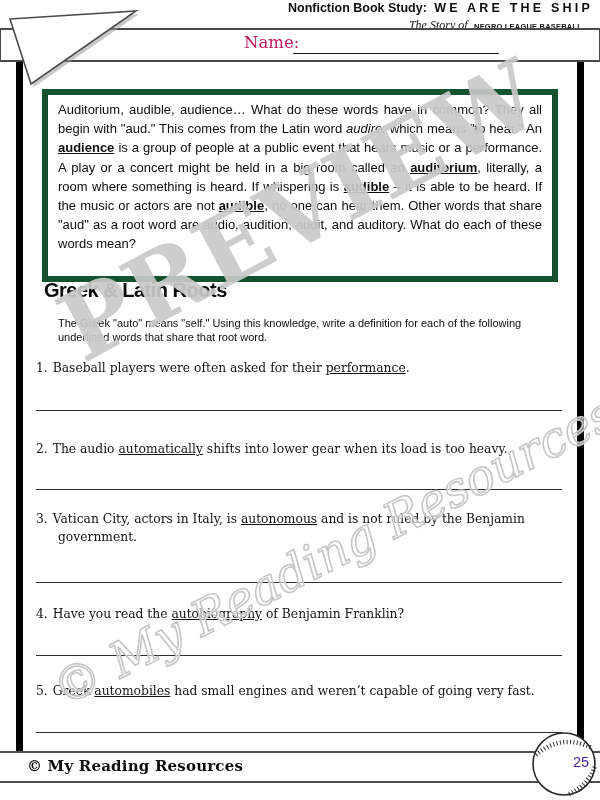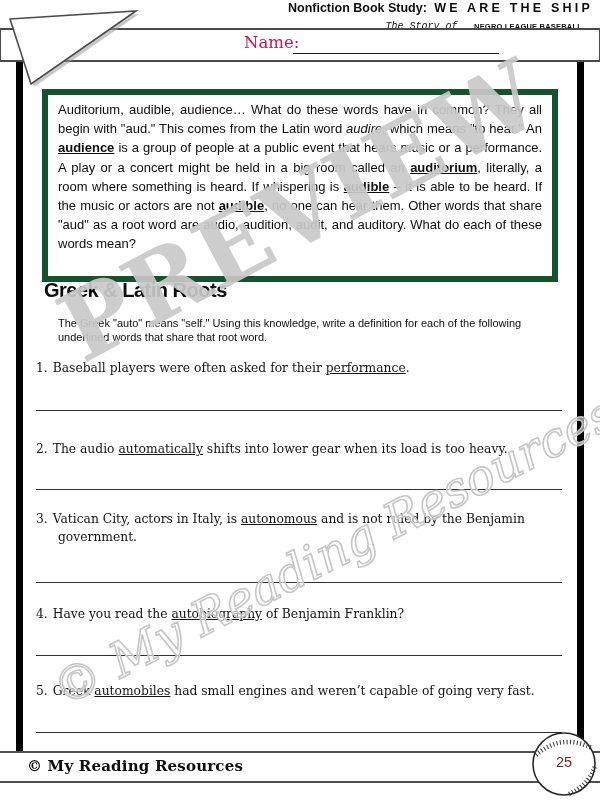--- a/index.html
+++ b/index.html
@@ -4,21 +4,21 @@
 <style>
   html,body{margin:0;padding:0;background:#ffffff;}
   .page{position:relative;width:600px;height:800px;background:#ffffff;overflow:hidden;
         font-family:"Liberation Sans",sans-serif;color:#111;}
 
   
   .header-title{position:absolute;top:1px;right:7px;font-size:12.5px;font-weight:bold;
                 color:#0d0d0d;white-space:nowrap;z-index:2;}
   .header-title .ship{letter-spacing:3.2px;margin-left:4px;}
   .header-sub{position:absolute;top:15px;right:18px;white-space:nowrap;z-index:2;}
-  .header-sub .script{font-family:Liberation Mono, monospace;font-style:italic;font-size:10px;margin-right:12px;}
+  .header-sub .script{font-family:Liberation Serif, serif;font-style:italic;font-size:12px;margin-right:2px;}
   .header-sub .caps{font-size:7.5px;font-weight:bold;letter-spacing:.2px;
                     border-bottom:1px solid #222;padding-bottom:1px;}
 
   
   .name-bar{position:absolute;left:0;right:0;top:28px;height:30px;background:#fff;
             border-top:2px solid #4a4a4a;border-bottom:2px solid #4a4a4a;
             border-left:1px solid #4a4a4a;border-right:1px solid #4a4a4a;z-index:3;}
   .name-label{position:absolute;left:243px;top:3px;font-family:"DejaVu Serif",serif;font-size:16.5px;color:#be185d;text-align:right;}
   .name-line{position:absolute;left:292px;top:0;width:206px;height:23px;border-bottom:1.6px solid #1a1a1a;}
 
@@ -60,22 +60,22 @@
              font-family:"DejaVu Serif",serif;font-style:italic;font-size:48px;
              color:rgba(255,255,255,0.55);-webkit-text-stroke:1.6px #c6c6c6;
              transform:rotate(-27deg);z-index:4;white-space:nowrap;pointer-events:none;}
 
   
   .footer-bar{position:absolute;left:-2px;right:-2px;top:751px;height:28px;background:#fff;
               border:2px solid #4f4f4f;z-index:5;}
   .footer-copy{position:absolute;left:27px;top:4px;font-family:"DejaVu Serif",serif;
                font-weight:bold;font-size:15px;letter-spacing:.2px;color:#0d0d0d;}
   .baseball{position:absolute;left:531px;top:731px;z-index:6;}
-  .page-num{position:absolute;left:550px;top:754px;width:28px;text-align:center;
-            font-size:14.5px;color:#7f1d1d;z-index:7;}
+  .page-num{position:absolute;left:567px;top:754px;width:28px;text-align:center;
+            font-size:14.5px;color:#4c1d95;z-index:7;}
 </style>
 </head>
 <body>
 
 <div class="page">
 
   <div class="header-title">
     <span>Nonfiction Book Study:</span>
     <span class="ship">WE ARE THE SHIP</span>
   </div>

